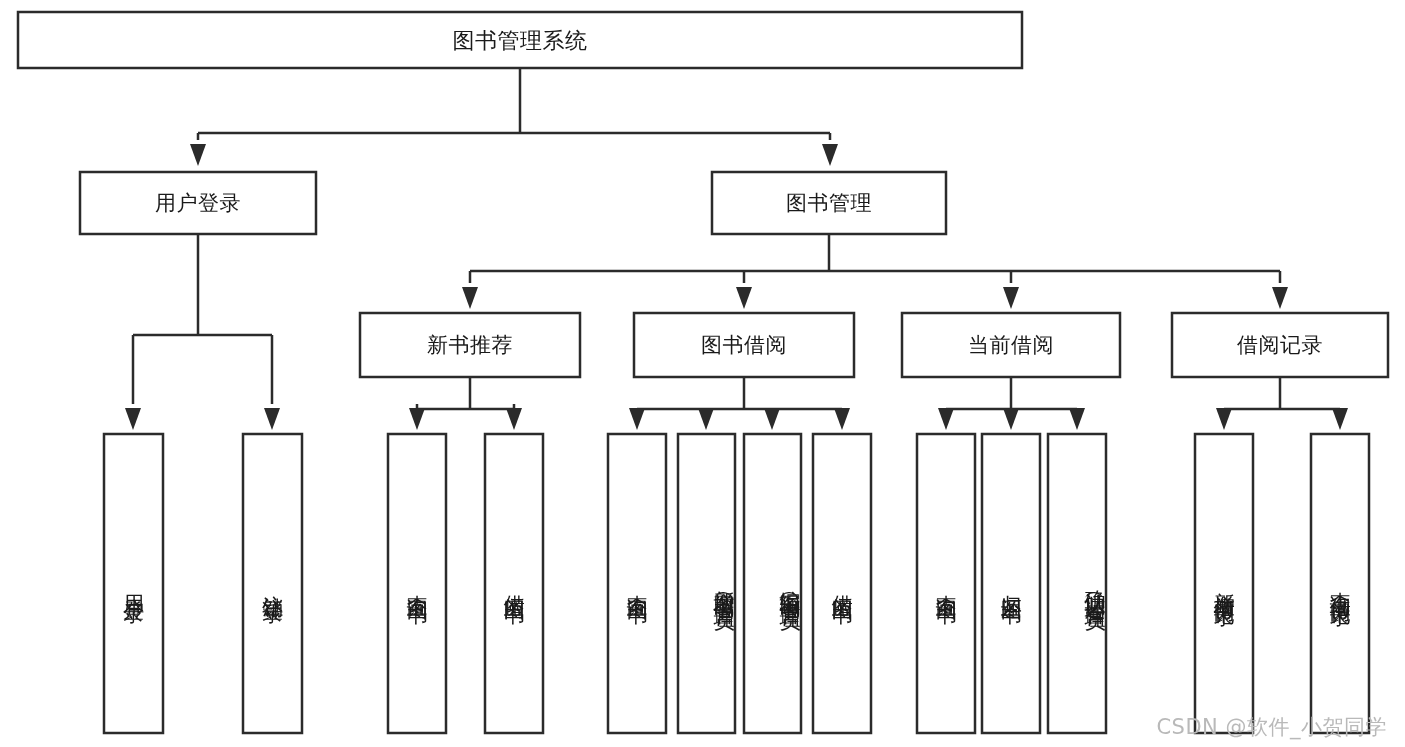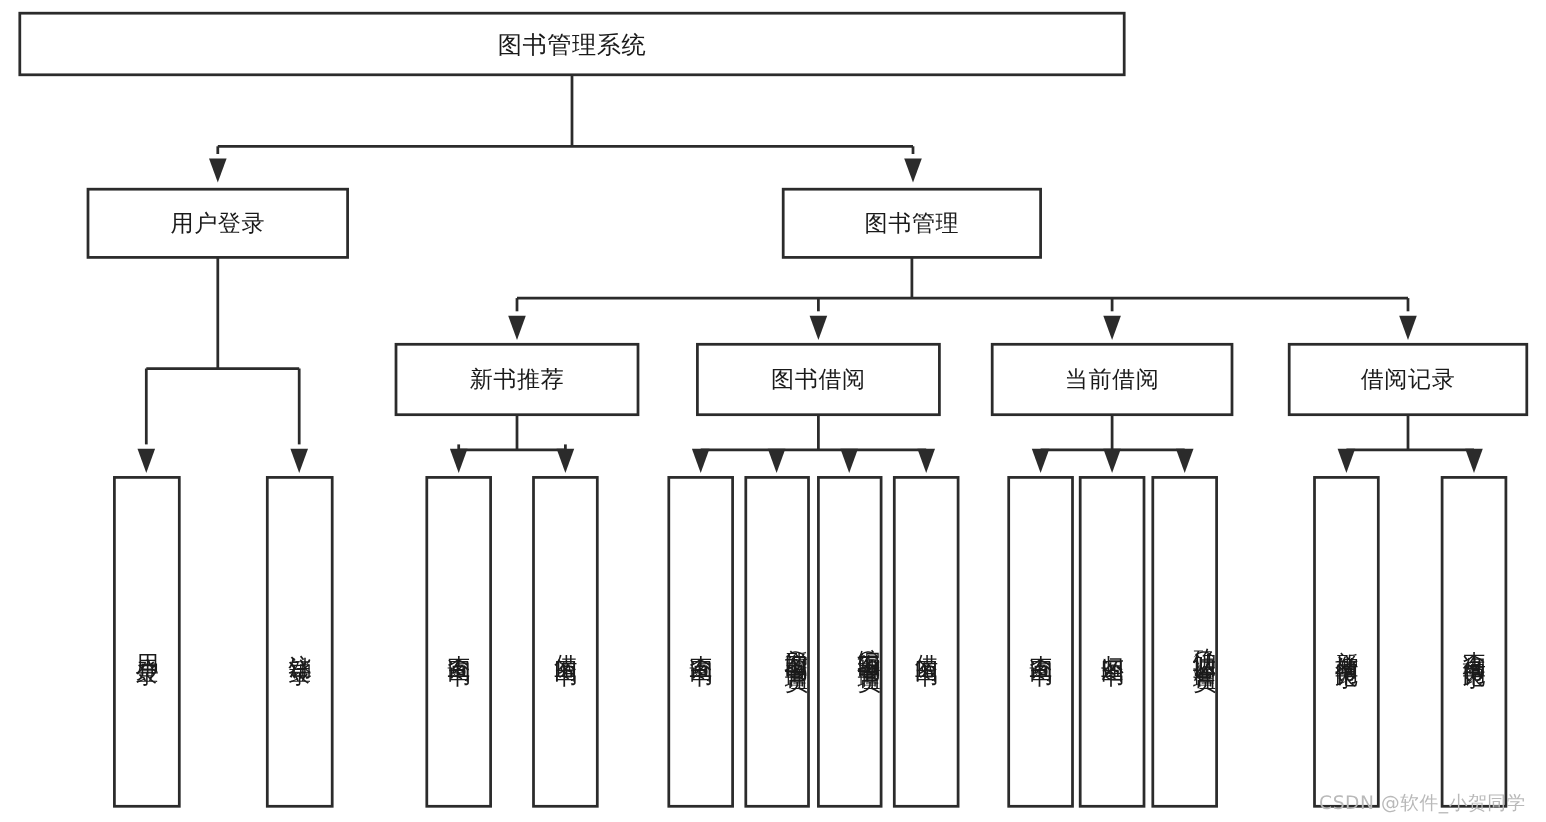--- a/index.html
+++ b/index.html
@@ -75,21 +75,21 @@
     white-space: nowrap;
     text-align: center;
     pointer-events: none;
     user-select: none;
   }
   .watermark {
     position: absolute;
     right: 18px;
     bottom: 6px;
     font-family: "DejaVu Sans", "Liberation Sans", sans-serif;
-    font-size: 17px;
+    font-size: 21px;
     color: #b9b9b9;
     letter-spacing: 0.5px;
     white-space: nowrap;
     user-select: none;
   }
 </style>
 </head>
 <body>
 
 <div id="diagram-root">

